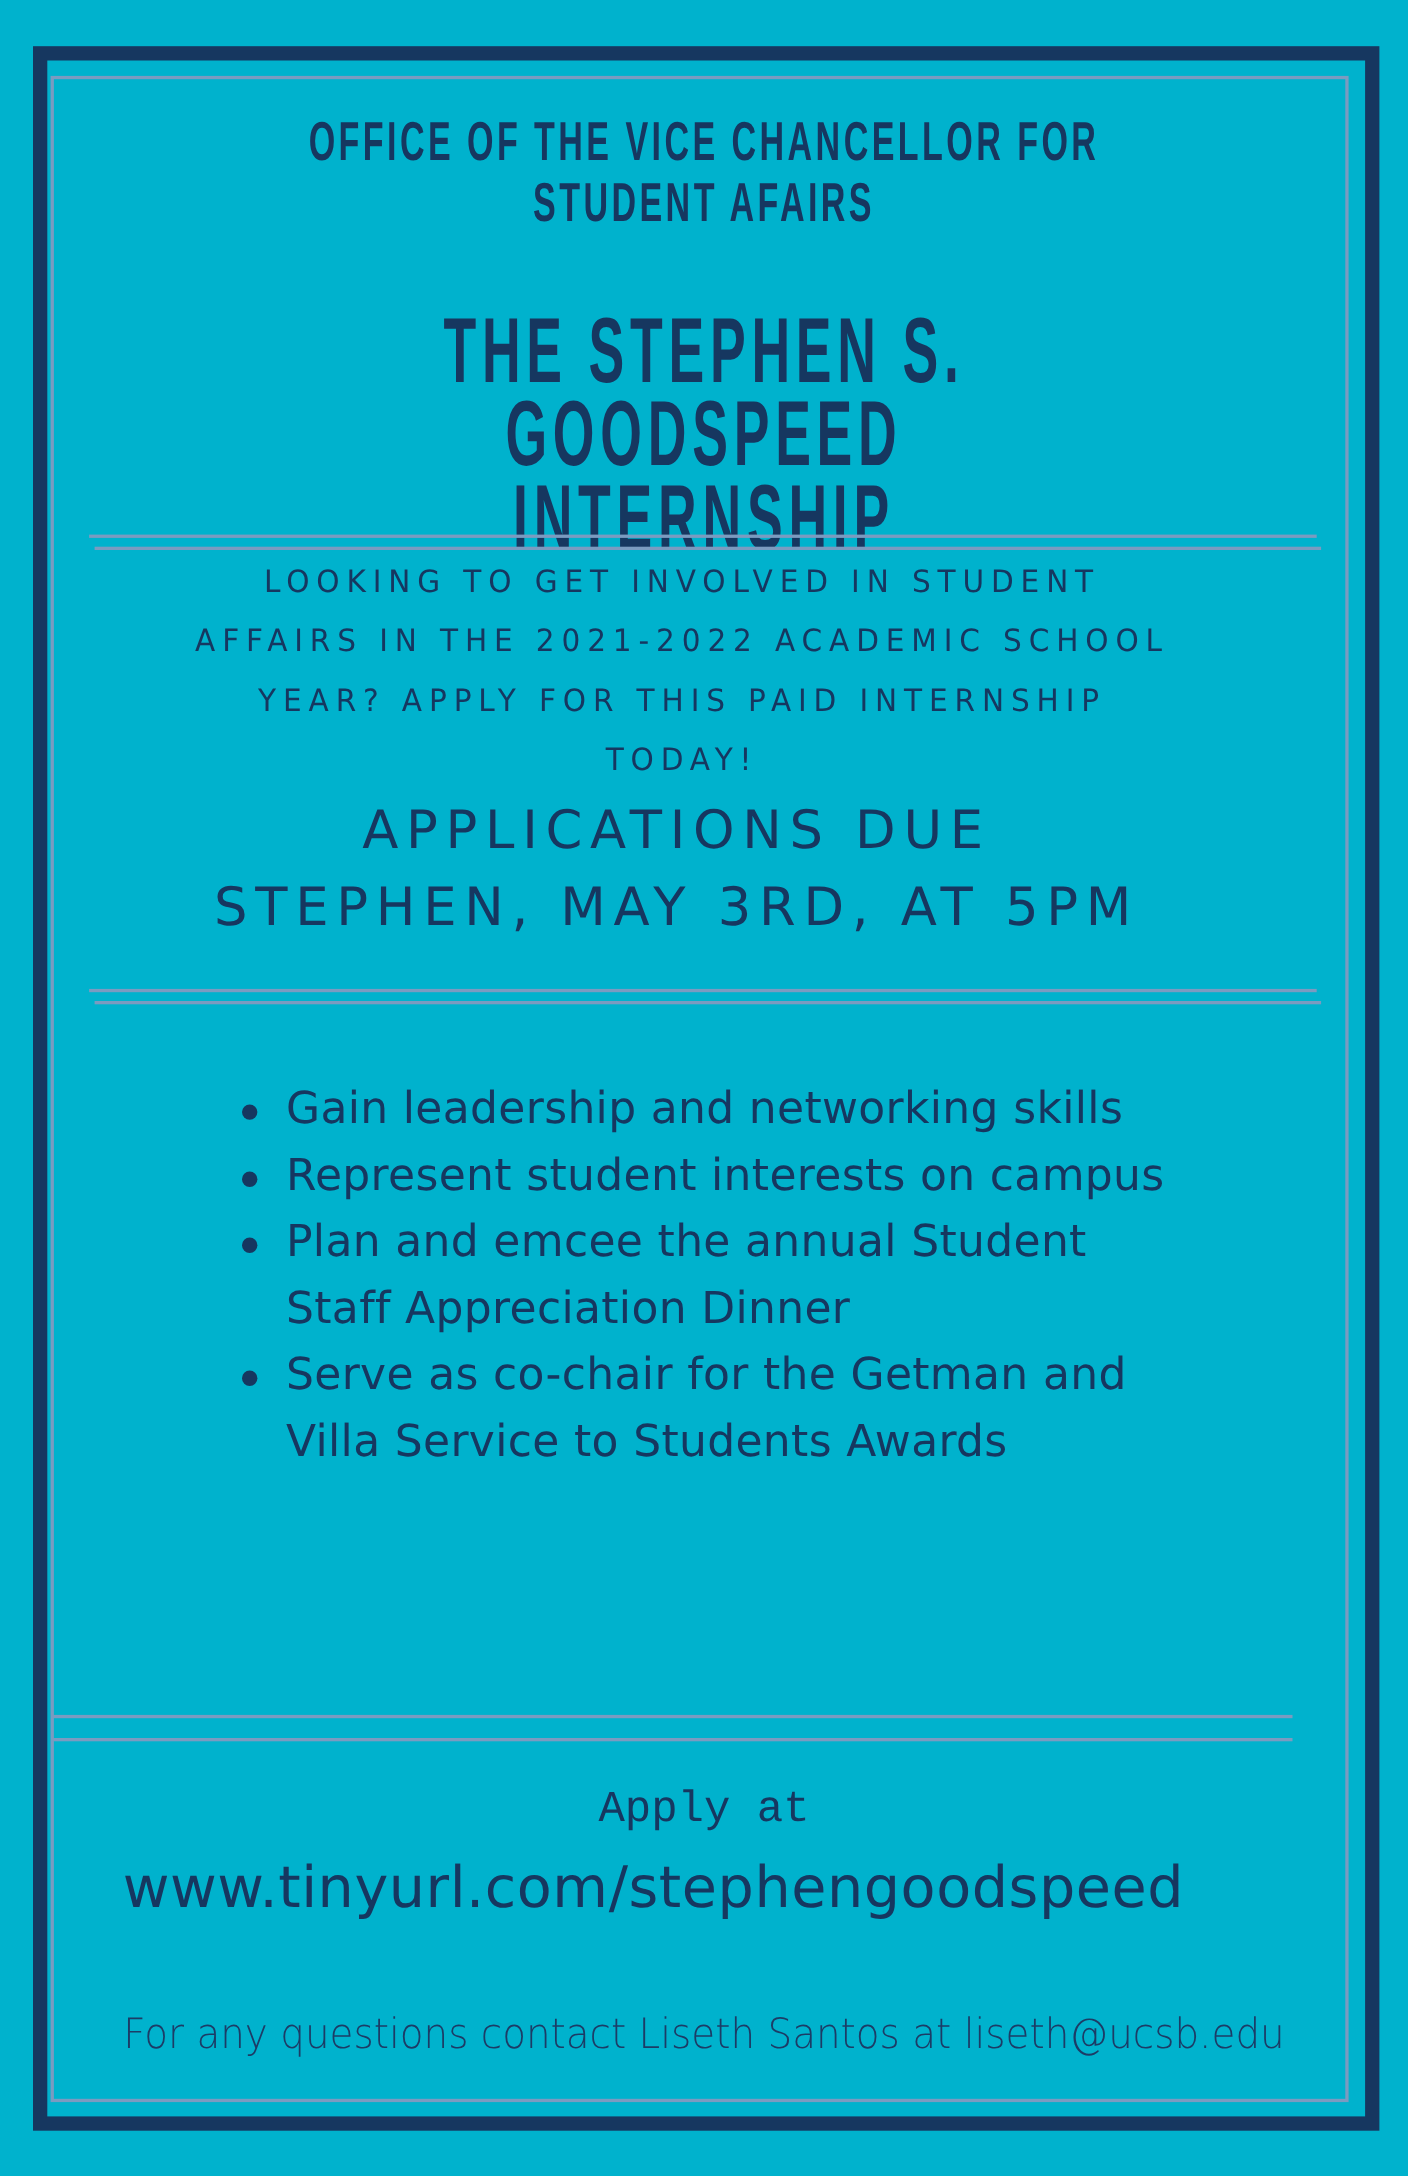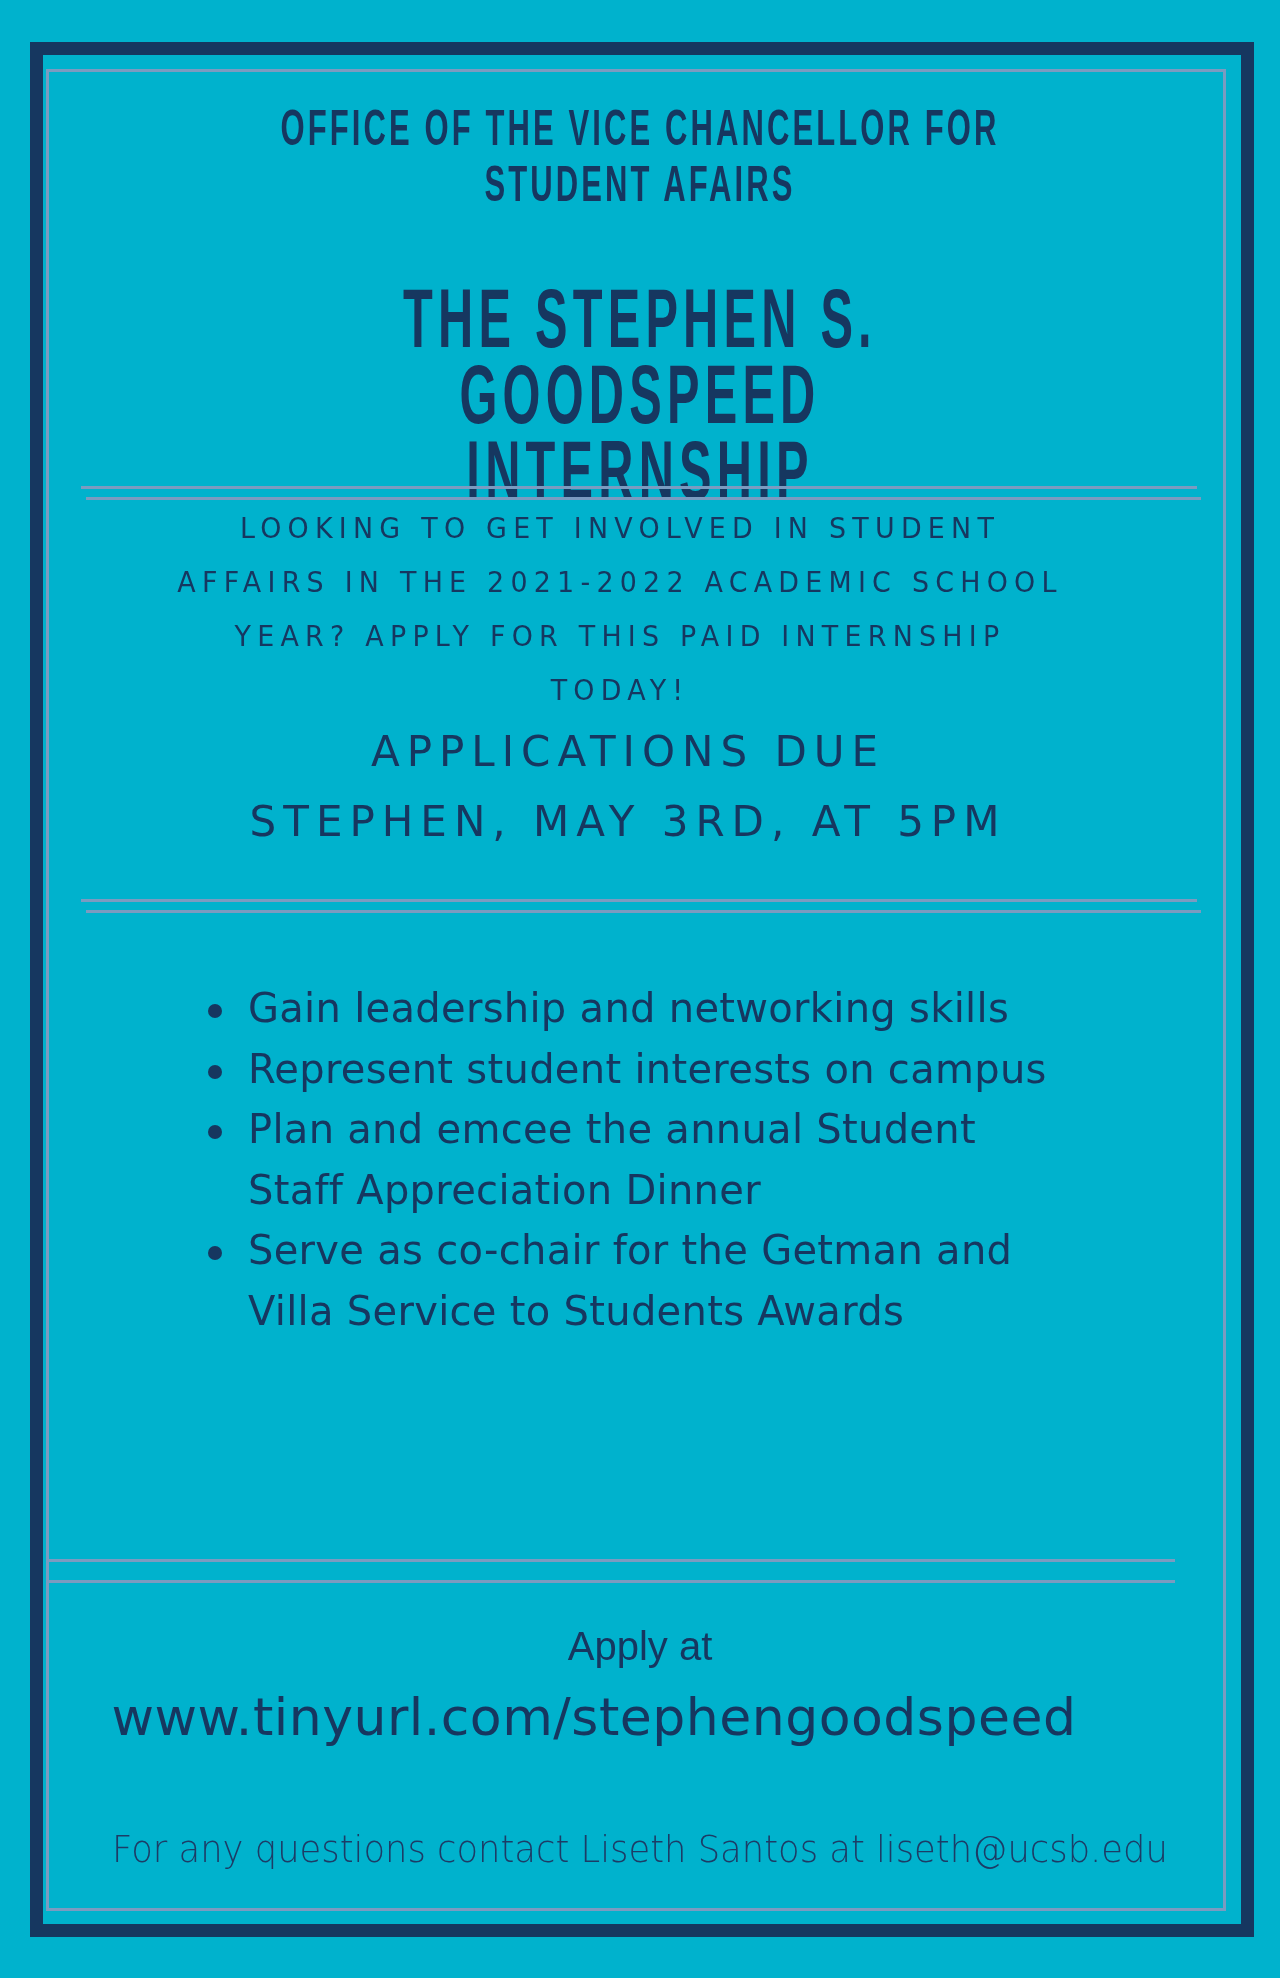--- a/index.html
+++ b/index.html
@@ -44,43 +44,43 @@
     position: absolute; left: 130px; width: 980px; top: 502px;
     text-align: center;
     font-family: "DejaVu Sans", sans-serif;
     font-size: 28px; line-height: 54px; letter-spacing: 6.5px;
     transform: scaleX(0.96); transform-origin: center;
   }
   .due-label, .due-date {
     position: absolute; left: 0; width: 1230px;
     text-align: center;
     font-family: "DejaVu Sans", sans-serif;
-    font-size: 42px; letter-spacing: 7px; margin-left: 13px;
+    font-size: 48px; letter-spacing: 7px;
   }
   .due-label { top: 727px; }
   .due-date { top: 797px; }
 
   .benefits {
     position: absolute; left: 200px; top: 978px;
     width: 940px; margin: 0; padding: 0 0 0 48px;
     font-family: "DejaVu Sans", sans-serif;
     font-size: 40px; line-height: 60.5px; letter-spacing: 0.3px;
     list-style: none;
   }
-  .benefits li { position: relative; }
+  .benefits li { position: relative; margin-left: 12px; }
   .benefits li .bullet {
     position: absolute; left: -40px; top: 26px;
     width: 14px; height: 14px; border-radius: 50%;
     background: #163760;
   }
 
   .apply-label {
     position: absolute; left: 0; width: 1280px; top: 1622px;
     text-align: center;
-    font-family: Liberation Sans, sans-serif;
+    font-family: Liberation Mono, monospace;
     font-size: 40px; line-height: 48px;
   }
   .apply-url {
     position: absolute; left: 0; width: 1188px; top: 1686px;
     text-align: center;
     font-family: "DejaVu Sans", sans-serif;
     font-size: 52px; line-height: 62px; letter-spacing: 0.5px;
   }
   .contact {
     position: absolute; left: 0; width: 1280px; top: 1825px;

